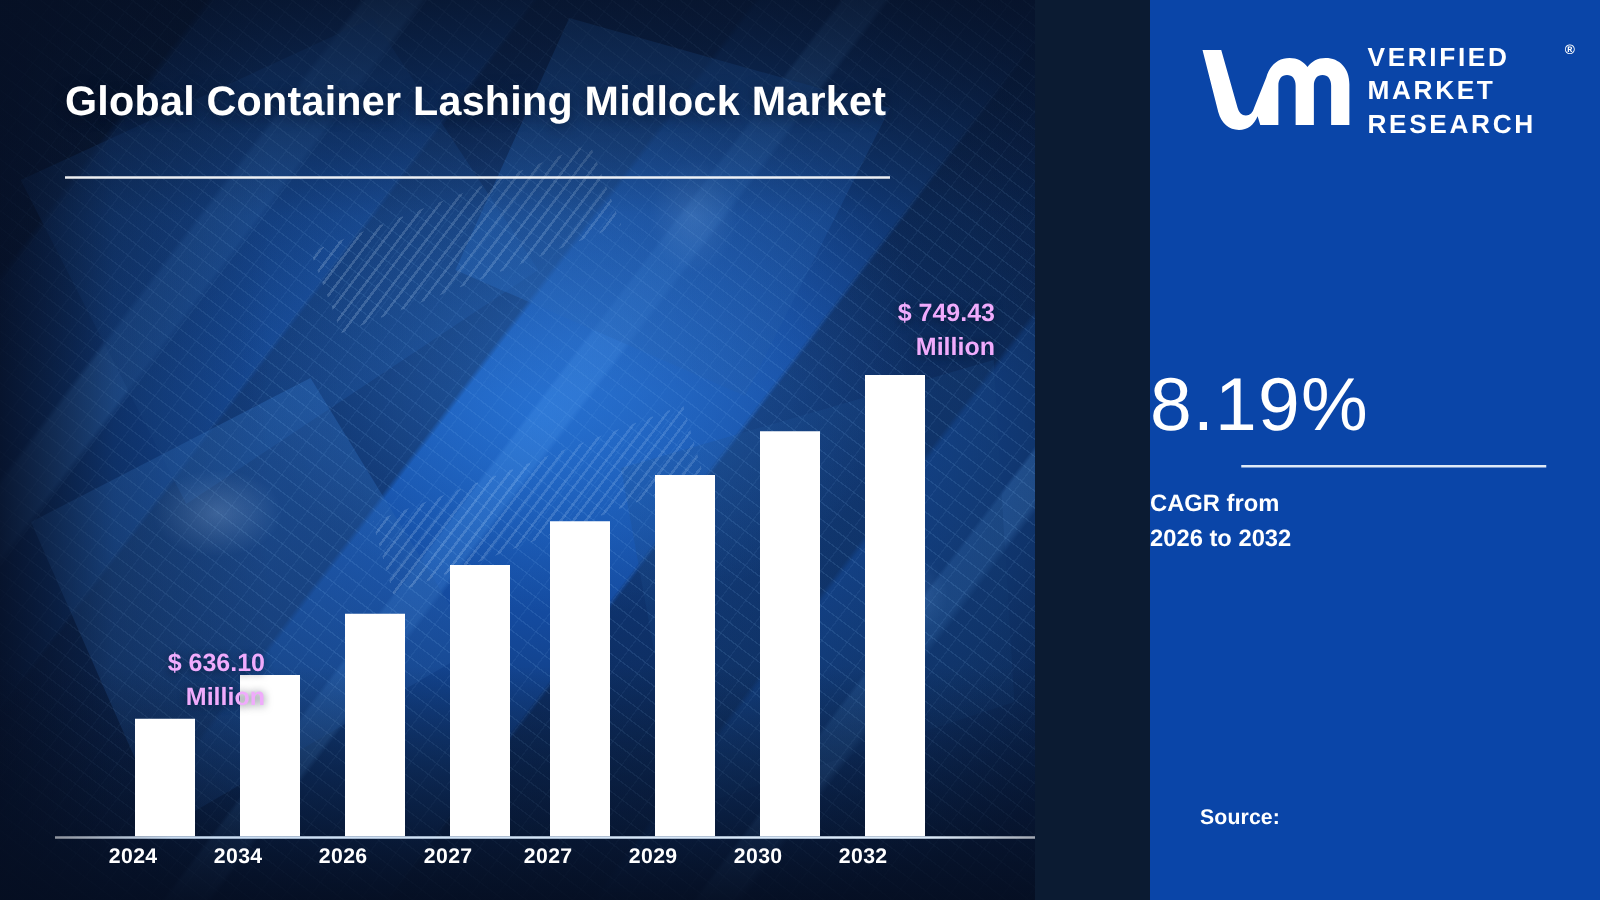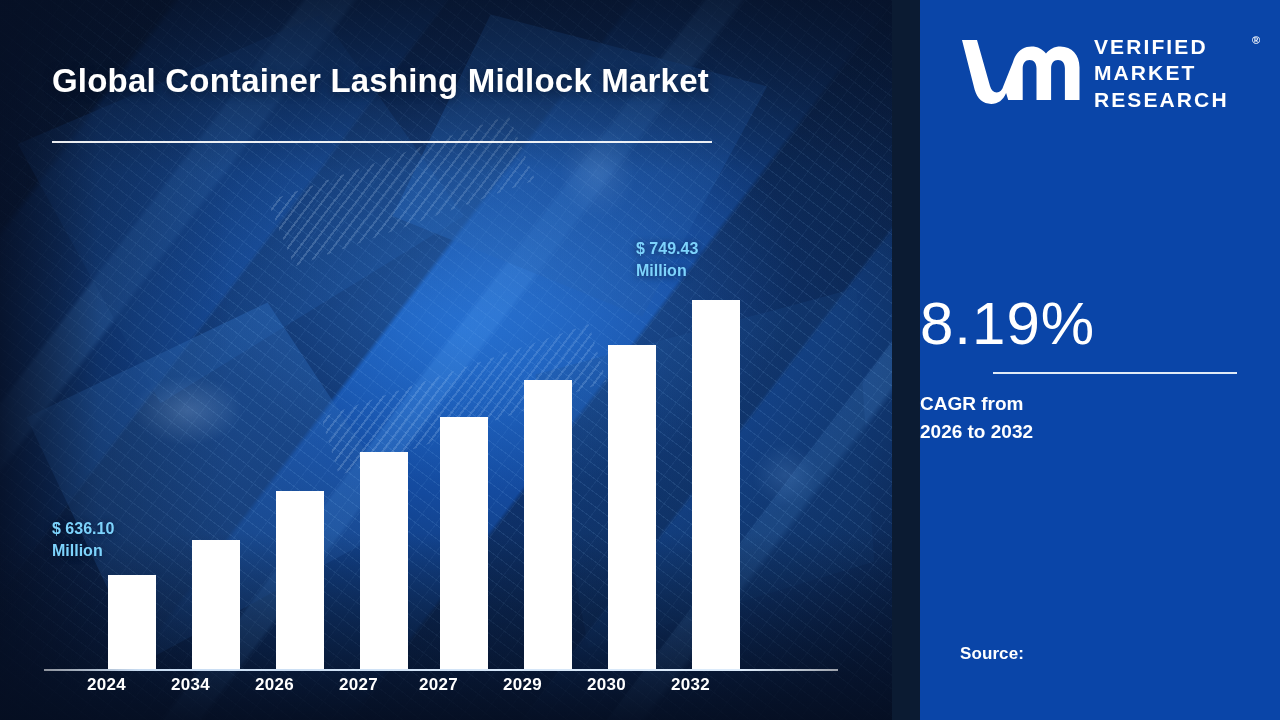--- a/index.html
+++ b/index.html
@@ -11,21 +11,21 @@
 
   #infographic{
     position:relative;
     width:1280px; height:720px;
     overflow:hidden;
   }
 
   
   #chart-panel{
     position:absolute; left:0; top:0;
-    width:892px; height:720px;
+    width:828px; height:720px;
     overflow:hidden;
     background:#12305c;
   }
 
   
   .bg-layer{ position:absolute; inset:0; }
 
   .bg-base{
     background:
       radial-gradient(ellipse 70% 60% at 52% 46%, #1b63c4 0%, #144a9e 38%, #10366f 68%, #0a2148 100%);
@@ -136,23 +136,23 @@
     top:675px;
     width:90px;
     text-align:left;
     color:#ffffff;
     font-size:17px; font-weight:bold;
     letter-spacing:.3px;
   }
   .val-label{
     position:absolute;
     width:160px;
-    text-align:left;
-    color:#7dd3fc;
-    font-size:16px; font-weight:bold;
+    text-align:right;
+    color:#f0abfc;
+    font-size:20px; font-weight:bold;
     line-height:1.35;
     text-shadow:0 1px 7px rgba(4,14,34,.6);
   }
 
   
   #brand-panel{
     position:absolute; left:920px; top:0;
     width:360px; height:720px;
     background:#0a45a8;
   }

